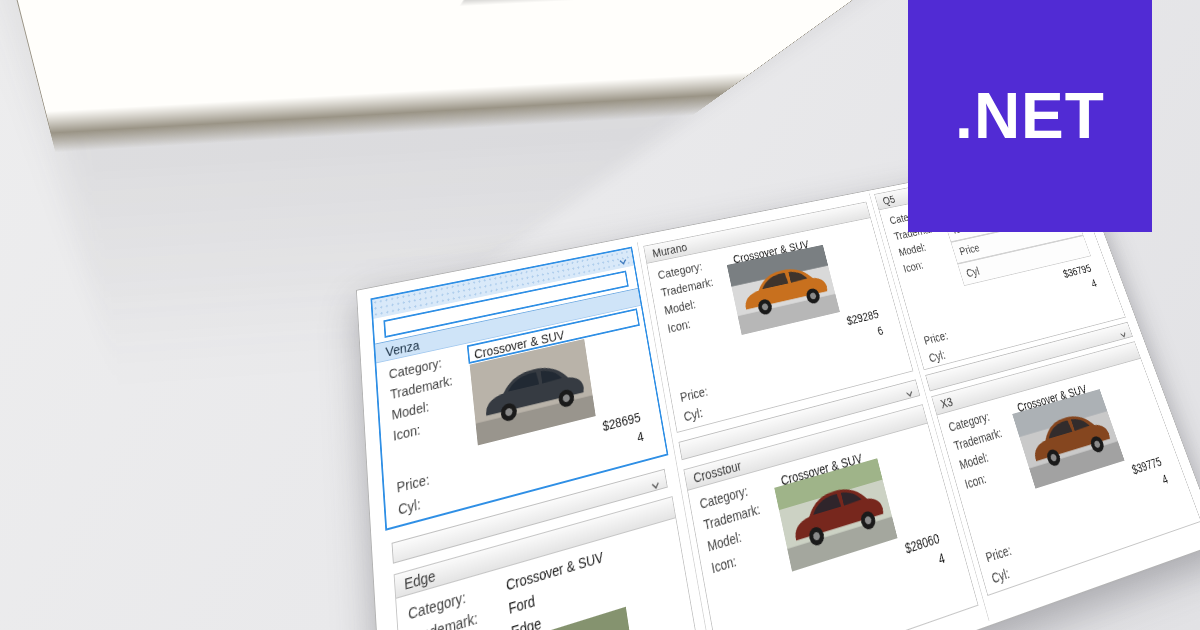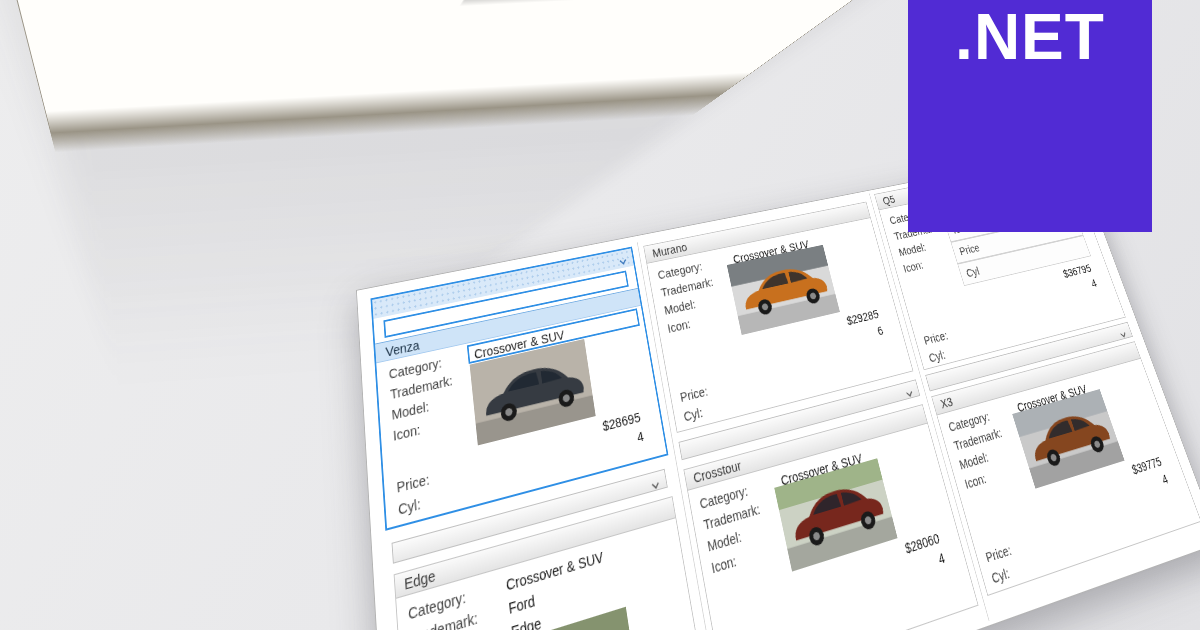--- a/index.html
+++ b/index.html
@@ -44,21 +44,21 @@
             border-top:1px solid #79b0e4;border-bottom:1px solid #a8ccf0;color:#20364a;font-size:15px;padding-left:12px;box-sizing:border-box;}
   .binput{position:absolute;background:#fff;border:2px solid #2f8fe5;box-sizing:border-box;font-size:15px;color:#1b1b1b;
           line-height:18px;padding:1px 6px;white-space:nowrap;overflow:hidden;}
   .colline{position:absolute;width:1px;background:#d6d6d6;}
   .nrow{position:absolute;left:0;right:0;border:1px solid #d2d2d2;background:#fdfdfd;color:#454545;
         font-size:15px;line-height:28px;padding-left:9px;box-sizing:border-box;}
   .carimg{position:absolute;overflow:hidden;}
 
   
   .net-logo{position:absolute;left:908px;top:0;width:244px;height:232px;z-index:3;
-            display:flex;align-items:flex-start;justify-content:center;}
+            display:flex;align-items:center;justify-content:center;}
   .net-logo span{color:#ffffff;font-size:64px;font-weight:700;letter-spacing:1px;font-family:"Liberation Sans",sans-serif;}
 </style>
 </head>
 <body>
 <div class="stage">
 
 <div class="window" id="win-back" style="width: 920px; height: 470px; transform: matrix3d(0.734871, -0.0368484, 0, 3.71e-05, -7.72018, -26.8795, 0, -0.0528437, 0, 0, 1, 0, 53, 143, 0, 1);">
 
   <div class="emp-row" style="left:8px;top:6px;width:446px;">
     <span class="lbl">Employee: Ms. Nancy Davolio</span>

